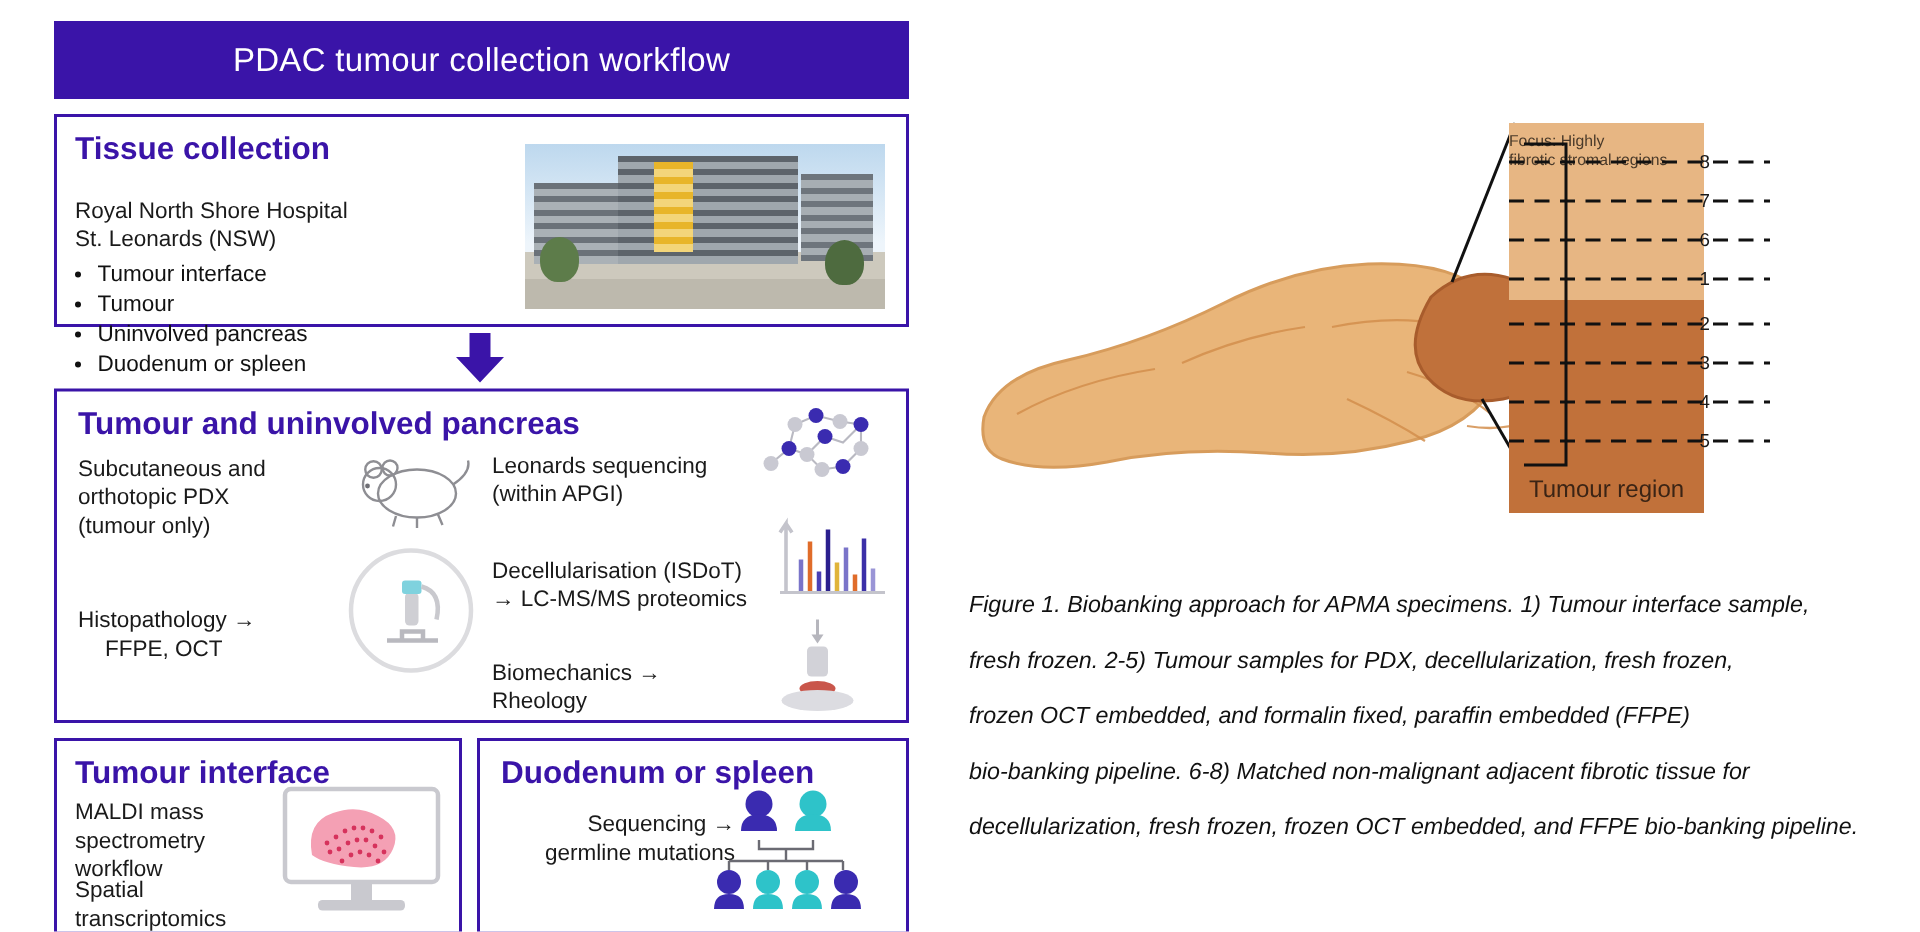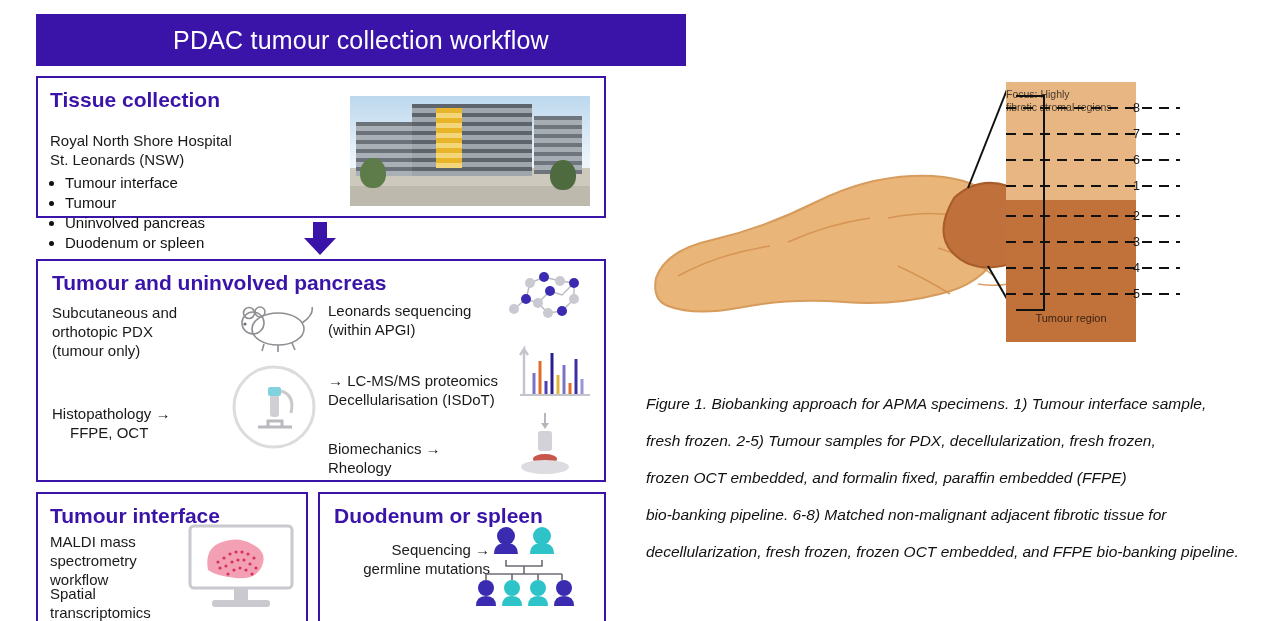--- a/index.html
+++ b/index.html
@@ -22,25 +22,25 @@
     left: 18px;
     top: 14px;
     width: 590px;
     height: 595px;
   }
 
   .wf-title {
     position: absolute;
     left: 18px;
     top: 0;
-    width: 650px;
+    width: 570px;
     height: 52px;
     background: #3a14a8;
     color: #ffffff;
-    font-size: 25px;
+    font-size: 22px;
     display: flex;
     align-items: center;
     justify-content: center;
     letter-spacing: .2px;
   }
 
   .panel {
     position: absolute;
     border: 2px solid #3a14a8;
     background: #ffffff;
@@ -191,22 +191,22 @@
   }
   .strip-bottom {
     position:absolute; left:0; top:118px; width:100%; height:142px;
     background:#c1713a;
   }
   .strip-label-top {
     position:absolute; left:0; top:6px; width:100%;
     text-align:left; font-size:10.5px; color:#4a3a2a; line-height:13px;
   }
   .strip-label-bottom {
-    position:absolute; left:0; bottom:18px; width:100%;
-    text-align:center; font-size:11px; color:#3b2415;
+    position:absolute; left:0; bottom:6px; width:100%;
+    text-align:center; font-size:16px; color:#3b2415;
   }
   .strip-num {
     position:absolute; right:-4px; font-size:12.5px; color:#1a1a1a;
     transform: translateY(-50%);
   }
 
   #caption {
     position: absolute;
     left: 18px;
     top: 385px;
@@ -289,22 +289,22 @@
       <rect x="40" y="26" width="13" height="9" rx="2" fill="#7fd2de"></rect>
       <path d="M53 30 q14 4 10 22" stroke="#c9c9ce" stroke-width="3" fill="none"></path>
     </svg>
 
     <div class="col-right body-txt">
       <div class="blk">
         <div>Leonards sequencing</div>
         <div>(within APGI)</div>
       </div>
       <div class="blk" style="margin-top:32px;">
+        <div>Decellularisation (ISDoT)</div>
         <div>→ LC-MS/MS proteomics</div>
-        <div>Decellularisation (ISDoT)</div>
       </div>
       <div class="blk" style="margin-top:30px;">
         <div>Biomechanics →</div>
         <div>Rheology</div>
       </div>
     </div>
 
     <svg id="genomics-icon" viewBox="0 0 86 54">
       <g stroke="#b9b9c2" stroke-width="1.4" fill="none">
         <path d="M10 40 L22 30 L34 34 L46 22 L58 26 L70 14"></path>

